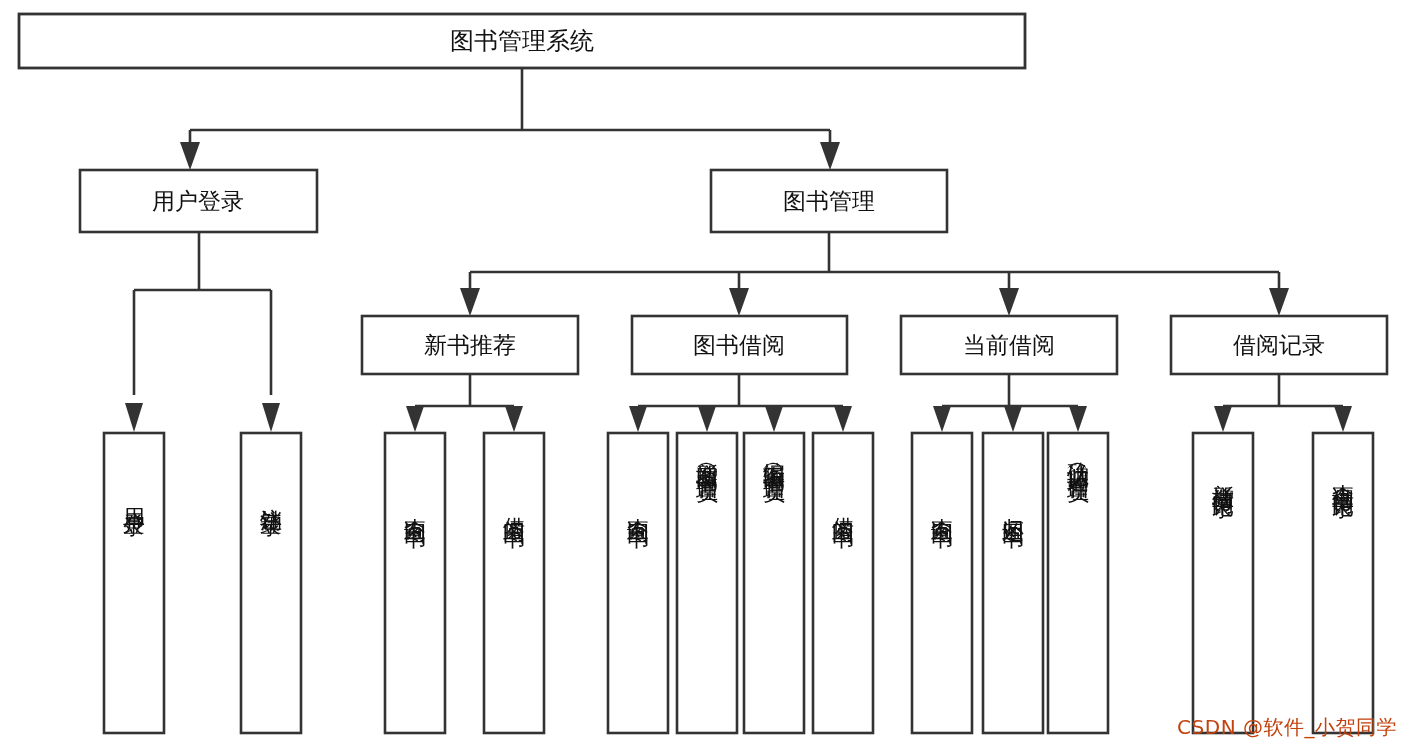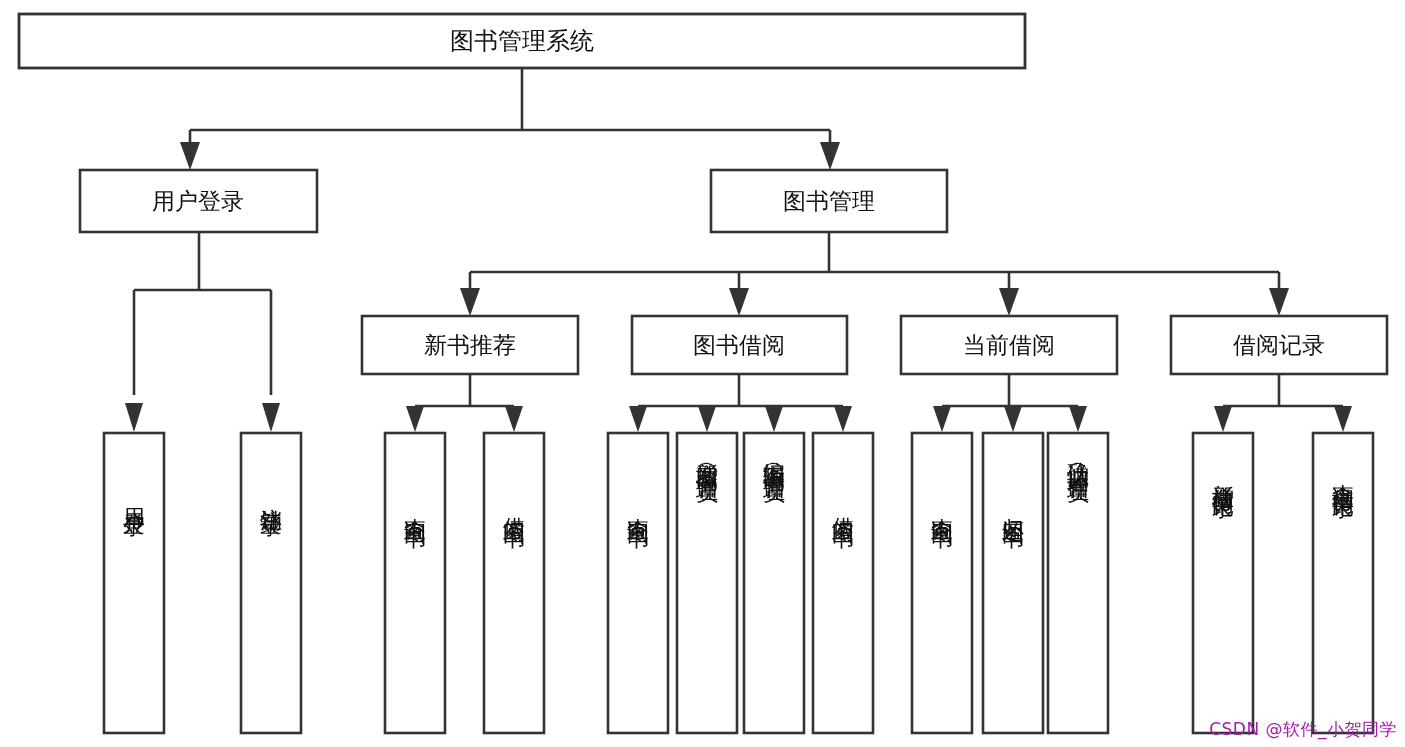--- a/index.html
+++ b/index.html
@@ -73,22 +73,22 @@
     line-height: 1.08;
     letter-spacing: 3px;
     color: #111111;
     white-space: nowrap;
   }
   .watermark {
     position: absolute;
     right: 8px;
     bottom: 6px;
     font-family: "DejaVu Sans", "Liberation Sans", sans-serif;
-    font-size: 17px;
-    color: #a21caf;
+    font-size: 20px;
+    color: #c2410c;
     letter-spacing: 0.5px;
     user-select: none;
   }
 </style>
 </head>
 <body>
 
 <div id="diagram-root">
 
   <svg class="flow" viewBox="0 0 1405 747" xmlns="http://www.w3.org/2000/svg">

